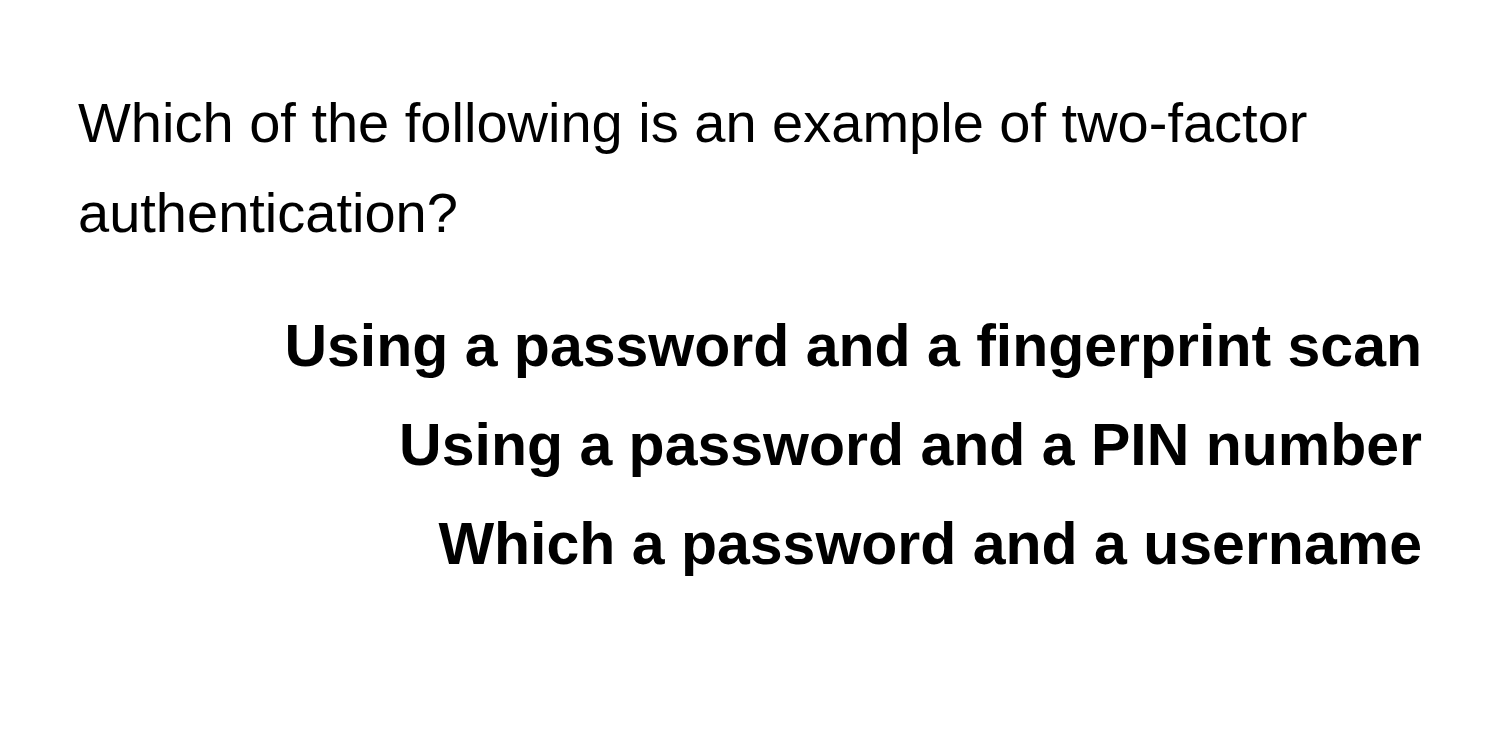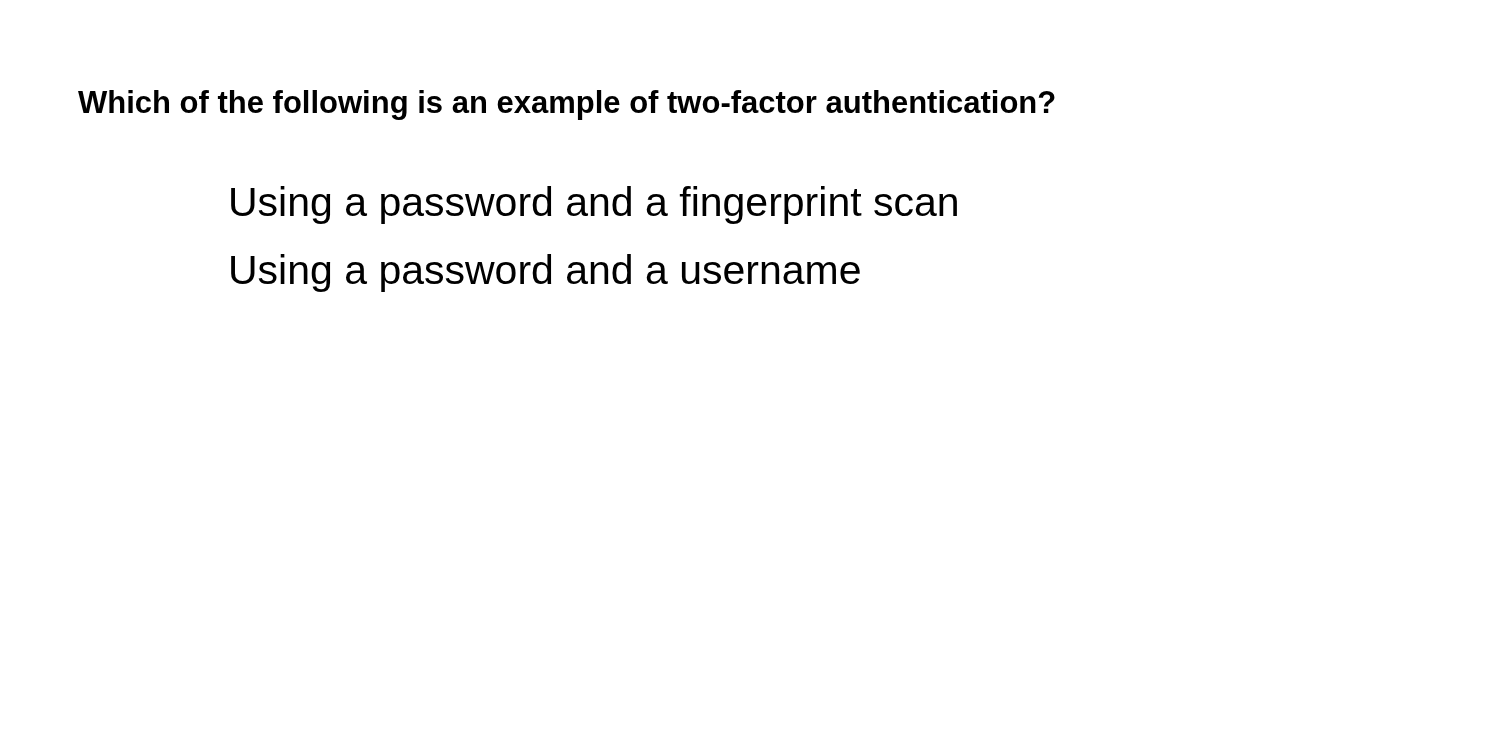--- a/index.html
+++ b/index.html
@@ -9,34 +9,36 @@
     }
     body {
       width: 1500px;
       height: 744px;
       background: #ffffff;
       font-family: -apple-system, BlinkMacSystemFont, "Segoe UI", Helvetica, Arial, sans-serif;
       color: #000000;
       padding: 78px 78px 0 78px;
     }
     .question {
-      font-size: 31px;
+      font-size: 56px;
       line-height: 1.6;
-      font-weight: 700;
+      font-weight: 400;
       margin-bottom: 40px;
     }
     .options {
       padding-left: 150px;
     }
     .option {
-      font-size: 41px;
+      font-size: 59px;
       line-height: 1.68;
-      font-weight: 400;
+      font-weight: 700;
+      text-align: right;
     }
   </style>
 </head>
 <body>
 
 <div class="question">Which of the following is an example of two-factor authentication?</div>
 <div class="options">
   <div class="option">Using a password and a fingerprint scan</div>
-  <div class="option">Using a password and a username</div>
+  <div class="option">Using a password and a PIN number</div>
+  <div class="option">Which a password and a username</div>
 </div>
 
 </body></html>

